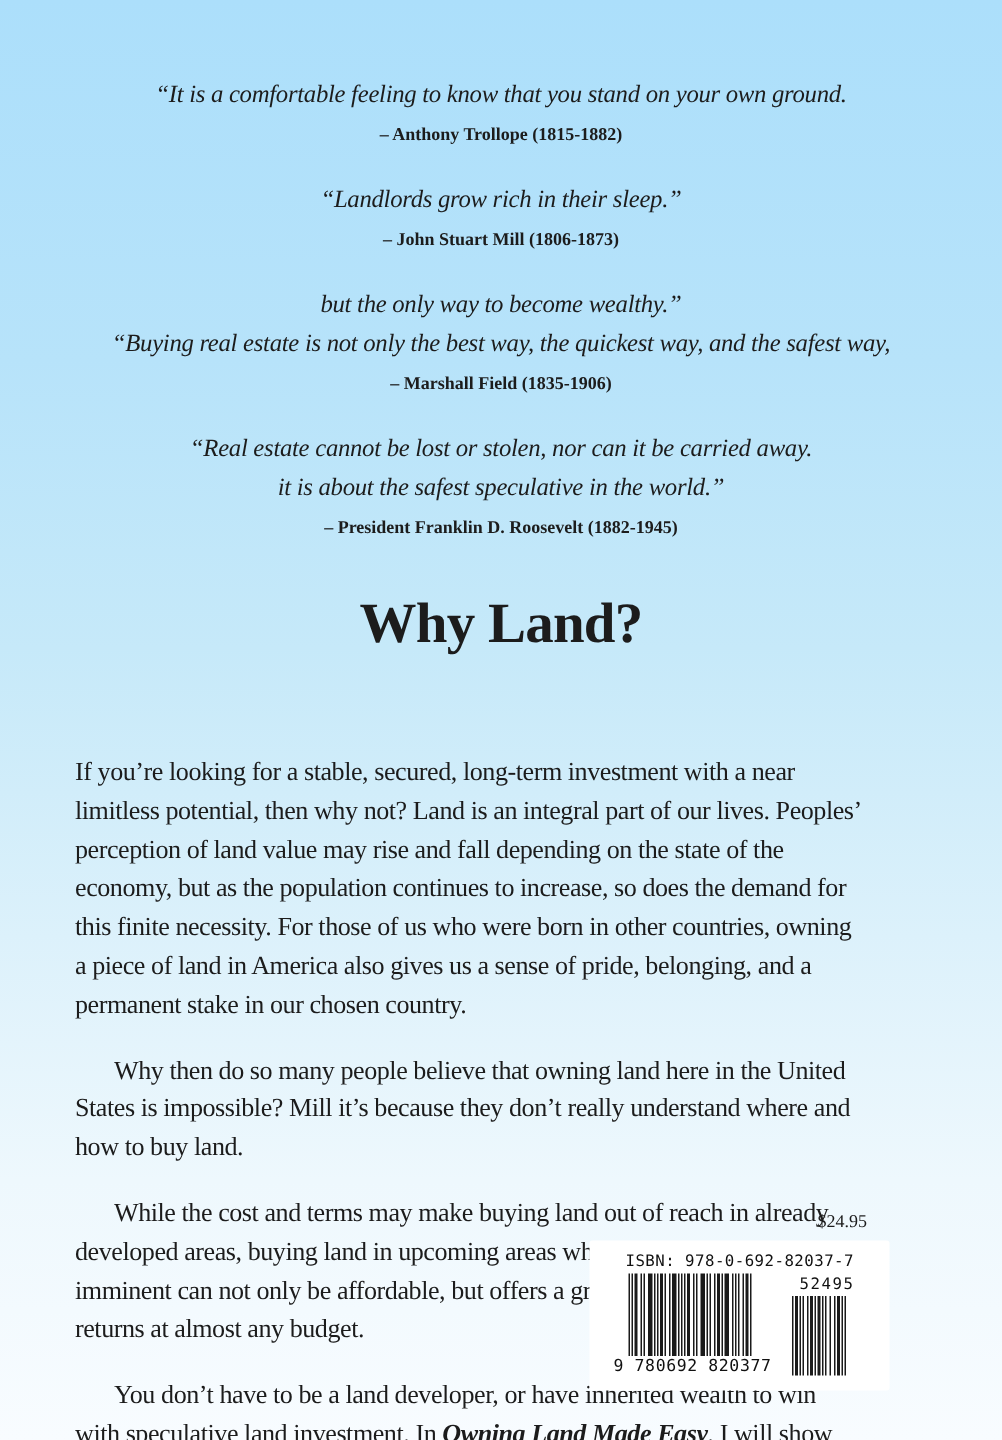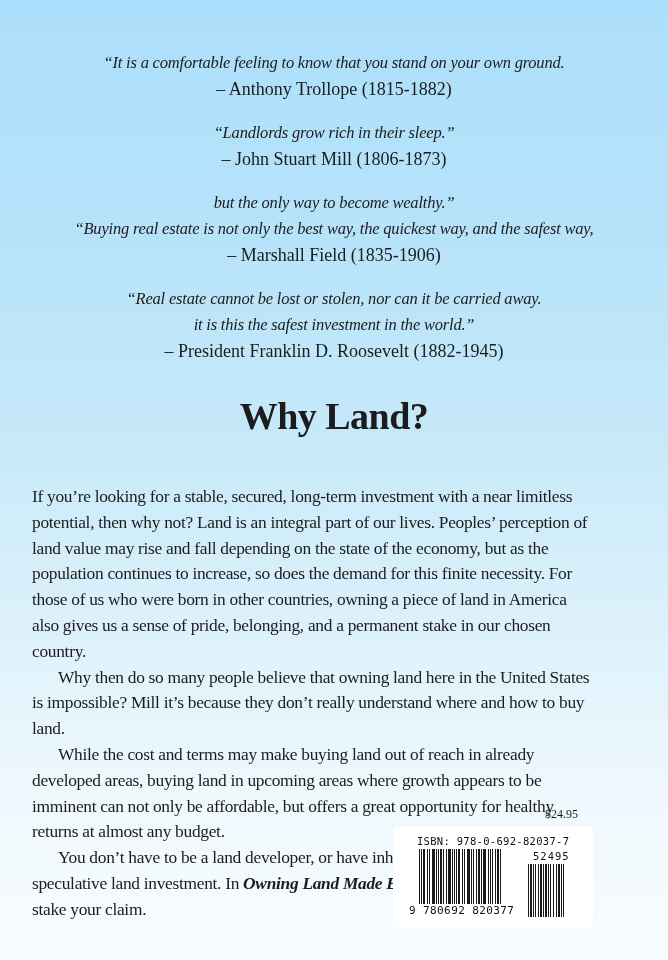--- a/index.html
+++ b/index.html
@@ -20,22 +20,23 @@
       text-align: center;
     }
     .quote-block { margin-bottom: 18px; }
     .quote-text {
       font-style: italic;
       font-size: 16.5px;
       line-height: 26px;
       letter-spacing: -0.2px;
     }
     .quote-author {
-      font-size: 18px;
+      font-size: 12px;
       line-height: 26px;
+      font-weight: bold;
     }
     .heading {
       position: absolute;
       top: 394px;
       left: 0;
       width: 668px;
       text-align: center;
       font-weight: bold;
       font-size: 38px;
       line-height: 44px;
@@ -43,21 +44,21 @@
     }
     .body-text {
       position: absolute;
       top: 484px;
       left: 32px;
       width: 560px;
       font-size: 17.4px;
       line-height: 25.8px;
       letter-spacing: -0.3px;
     }
-    .body-text p { margin: 0; }
+    .body-text p { margin: 18px; }
     .body-text p.indent { text-indent: 26px; }
     .body-text .book-title { font-weight: bold; font-style: italic; }
     .price {
       position: absolute;
       top: 807px;
       left: 500px;
       width: 78px;
       text-align: right;
       font-size: 12px;
     }
@@ -132,21 +133,21 @@
     <div class="quote-text">“Landlords grow rich in their sleep.”</div>
     <div class="quote-author">– John Stuart Mill (1806-1873)</div>
   </div>
   <div class="quote-block">
     <div class="quote-text">but the only way to become wealthy.”</div>
     <div class="quote-text">“Buying real estate is not only the best way, the quickest way, and the safest way,</div>
     <div class="quote-author">– Marshall Field (1835-1906)</div>
   </div>
   <div class="quote-block">
     <div class="quote-text">“Real estate cannot be lost or stolen, nor can it be carried away.</div>
-    <div class="quote-text">it is this the safest investment in the world.”</div>
+    <div class="quote-text">it is about the safest speculative in the world.”</div>
     <div class="quote-author">– President Franklin D. Roosevelt (1882-1945)</div>
   </div>
 </div>
 
 <h1 class="heading" style="margin:0;">Why Land?</h1>
 
 <div class="body-text">
   <p>If you’re looking for a stable, secured, long-term investment with a near limitless potential, then why not? Land is an integral part of our lives. Peoples’ perception of land value may rise and fall depending on the state of the economy, but as the population continues to increase, so does the demand for this finite necessity. For those of us who were born in other countries, owning a piece of land in America also gives us a sense of pride, belonging, and a permanent stake in our chosen country.</p>
   <p class="indent">Why then do so many people believe that owning land here in the United States is impossible? Mill it’s because they don’t really understand where and how to buy land.</p>
   <p class="indent">While the cost and terms may make buying land out of reach in already developed areas, buying land in upcoming areas where growth appears to be imminent can not only be affordable, but offers a great opportunity for healthy returns at almost any budget.</p>

